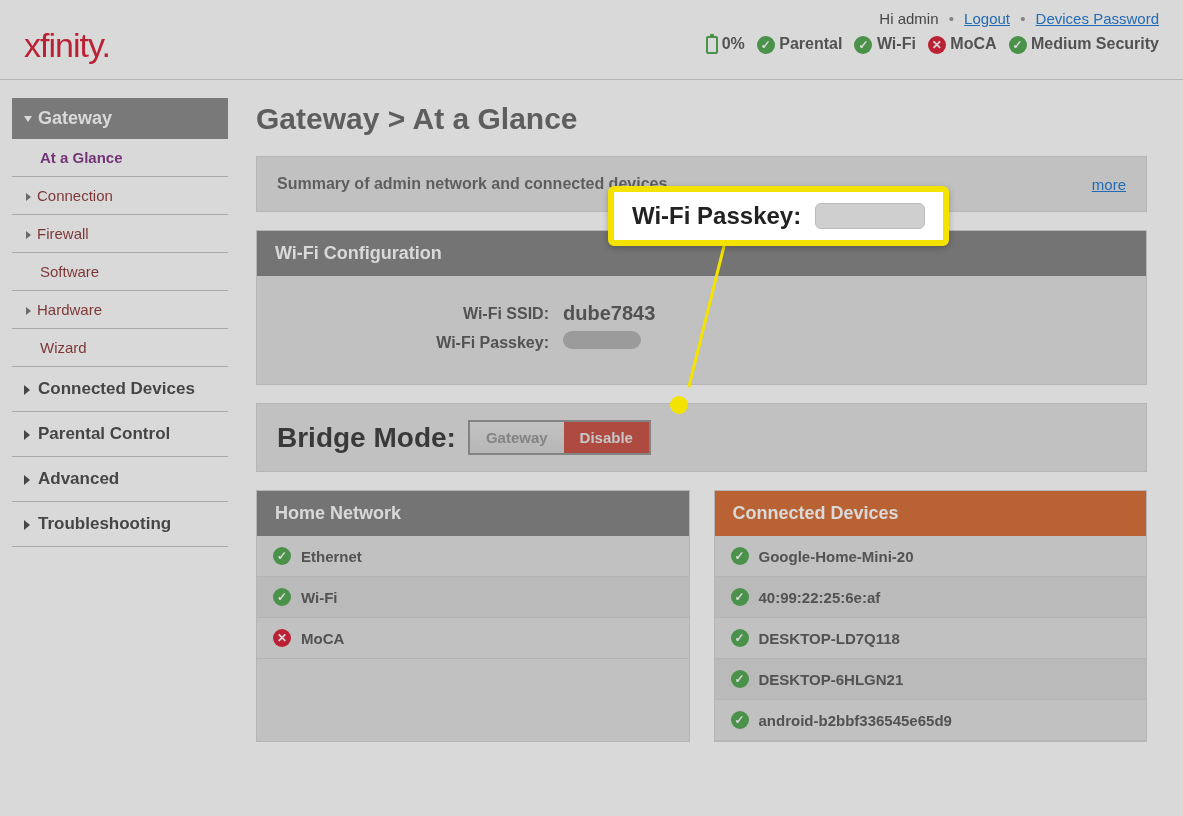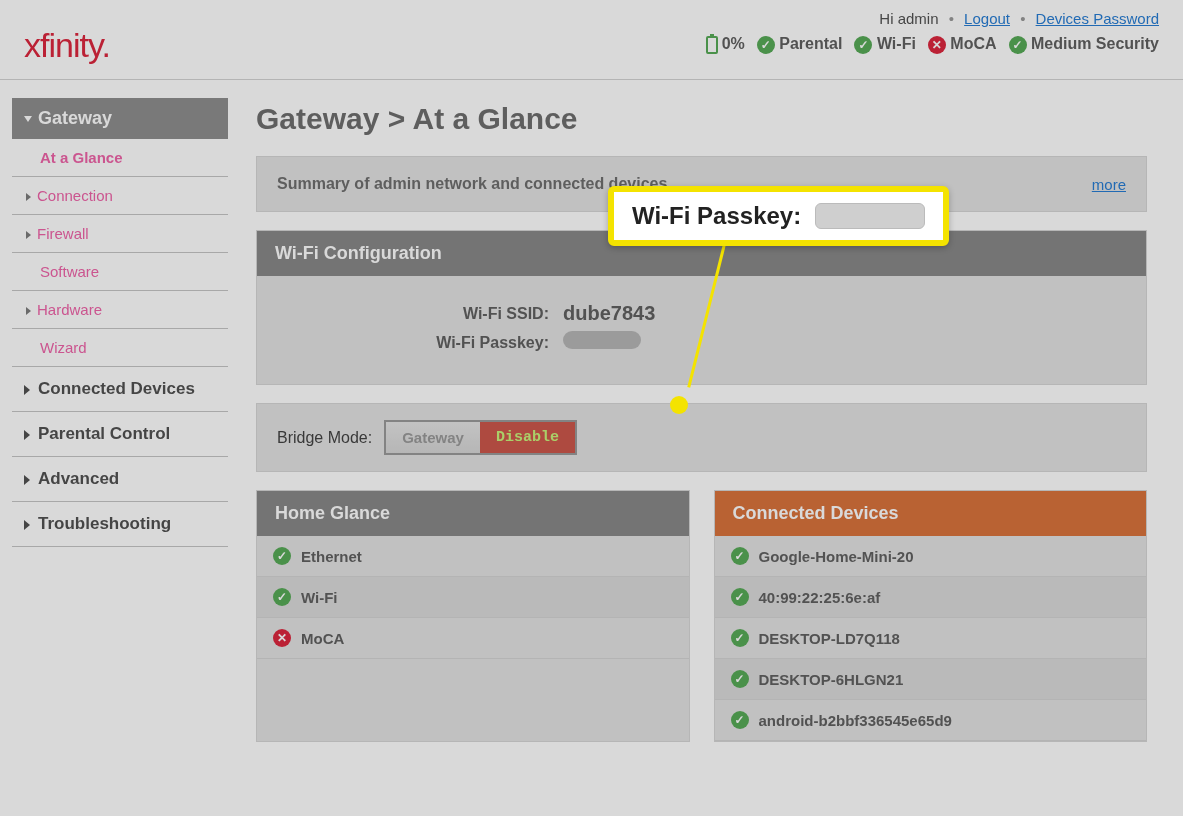--- a/index.html
+++ b/index.html
@@ -13,44 +13,44 @@
   .dot-sep { color: #888; margin: 0 6px; }
   .status-row { display: flex; gap: 12px; justify-content: flex-end; align-items: center; font-weight: bold; color: #444; font-size: 16px; }
   .battery-icon { display:inline-block; width:12px; height:18px; border:2px solid #3a9b3a; border-radius:2px; position:relative; vertical-align:middle; margin-right:4px;}
   .battery-icon::before{ content:""; position:absolute; top:-4px; left:2px; width:4px; height:2px; background:#3a9b3a;}
   .check-icon { display:inline-flex; width:18px; height:18px; border-radius:50%; background:#3a9b3a; color:#fff; align-items:center; justify-content:center; font-size:12px; font-weight:bold; vertical-align:middle; }
   .x-icon { display:inline-flex; width:18px; height:18px; border-radius:50%; background:#d6001c; color:#fff; align-items:center; justify-content:center; font-size:12px; font-weight:bold; vertical-align:middle; }
   .main-wrap { display:flex; }
   .sidebar { width: 228px; padding: 18px 0 0 12px; }
   .side-group-head { background:#7a7a7a; color:#fff; font-weight:bold; padding:10px 12px; font-size:18px; }
   .side-group-head .caret, .side-item .caret { display:inline-block; width:0; height:0; border-left:4px solid transparent; border-right:4px solid transparent; border-top:6px solid currentColor; margin-right:6px; vertical-align:middle; }
-  .side-sub { padding: 10px 0 10px 28px; font-size:15px; color:#ec4899; border-bottom:1px solid #bbb; }
-  .side-sub.active { color:#ec4899; font-weight:bold; }
+  .side-sub { padding: 10px 0 10px 28px; font-size:15px; color:#7f1d1d; border-bottom:1px solid #bbb; }
+  .side-sub.active { color:#701a75; font-weight:bold; }
   .side-sub .caret-r { display:inline-block; width:0; height:0; border-top:4px solid transparent; border-bottom:4px solid transparent; border-left:5px solid #666; margin-right:6px; vertical-align:middle; margin-left:-14px;}
   .side-item { padding:12px 12px; font-weight:bold; font-size:17px; color:#333; border-bottom:1px solid #bbb; }
   .side-item .caret-r { display:inline-block; width:0; height:0; border-top:5px solid transparent; border-bottom:5px solid transparent; border-left:6px solid #333; margin-right:8px; vertical-align:middle; }
   .content { flex:1; padding: 12px 36px 0 28px; }
   h1.page-title { font-size:30px; color:#555; font-weight:bold; margin: 10px 0 20px 0; }
   .panel { background:#dedede; border:1px solid #cfcfcf; margin-bottom:18px; }
   .summary-panel { padding:18px 20px; display:flex; justify-content:space-between; align-items:center; color:#555; font-weight:bold; font-size:16px;}
   .more-link { color:#0066cc; text-decoration:underline; font-weight:normal; font-size:15px; }
   .panel-head { padding:12px 18px; color:#fff; font-weight:bold; font-size:18px; }
   .head-blue { background:#737373; }
   .head-orange { background:#d35a1a; }
   .wifi-config-body { padding: 20px 0 24px 0; }
   .wifi-row { display:flex; align-items:center; margin:6px 0; }
   .wifi-label { width:300px; text-align:right; font-weight:bold; color:#444; font-size:16px; padding-right:8px;}
   .wifi-val { font-weight:bold; color:#444; font-size:20px; padding-left:6px;}
   .redacted { display:inline-block; width:78px; height:18px; background:#aaa; border-radius:9px;}
   .bridge-panel { padding:16px 20px; display:flex; align-items:center; gap:12px; }
-  .bridge-label { font-size:16px; font-weight:normal; color:#222; }
+  .bridge-label { font-size:28px; font-weight:bold; color:#222; }
   .btn-group { display:inline-flex; border:2px solid #888; box-shadow: inset 0 0 0 1px #555; }
   .btn { padding:7px 16px; font-size:15px; font-weight:bold; border:none; cursor:pointer; }
   .btn-disabled { background:linear-gradient(#e0e0e0,#cfcfcf); color:#888; }
-  .btn-danger { background:#c43a2c; color:#bef264;font-family:Liberation Mono, monospace; }
+  .btn-danger { background:#c43a2c; color:#e5e5e5; }
   .two-col { display:flex; gap:24px; }
   .col { flex:1; background:#dedede; border:1px solid #cfcfcf; }
   .list-row { padding:11px 16px; display:flex; align-items:center; gap:10px; font-weight:bold; color:#444; font-size:15px; border-bottom:1px solid #ccc; }
   .list-row.alt { background:#d5d5d5; }
   .firewall-row { padding:12px 16px; font-size:15px; color:#555; background:#d1d1d1;}
   .firewall-row b { color:#444; }
   
   .callout-box { position:absolute; z-index:60; background:#fff; border:6px solid #f4e300; border-radius:6px; padding:10px 18px; display:flex; align-items:center; gap:14px; box-shadow:0 2px 6px rgba(0,0,0,.25);}
   .callout-box .label { font-size:24px; font-weight:bold; color:#222;}
   .callout-box .redacted-big { display:inline-block; width:110px; height:26px; background:#cfcfcf; border-radius:6px; border:1px solid #bbb;}
@@ -120,21 +120,21 @@
     <div class="panel bridge-panel">
       <span class="bridge-label">Bridge Mode:</span>
       <span class="btn-group">
         <button class="btn btn-disabled">Gateway</button>
         <button class="btn btn-danger">Disable</button>
       </span>
     </div>
 
     <div class="two-col">
       <div class="col">
-        <div class="panel-head head-blue">Home Glance</div>
+        <div class="panel-head head-blue">Home Network</div>
         <div class="list-row">
             <span class="check-icon">✓</span>
             <span>Ethernet</span>
           </div>
         <div class="list-row alt">
             <span class="check-icon">✓</span>
             <span>Wi-Fi</span>
           </div>
         <div class="list-row">
             <span class="x-icon">✕</span>

